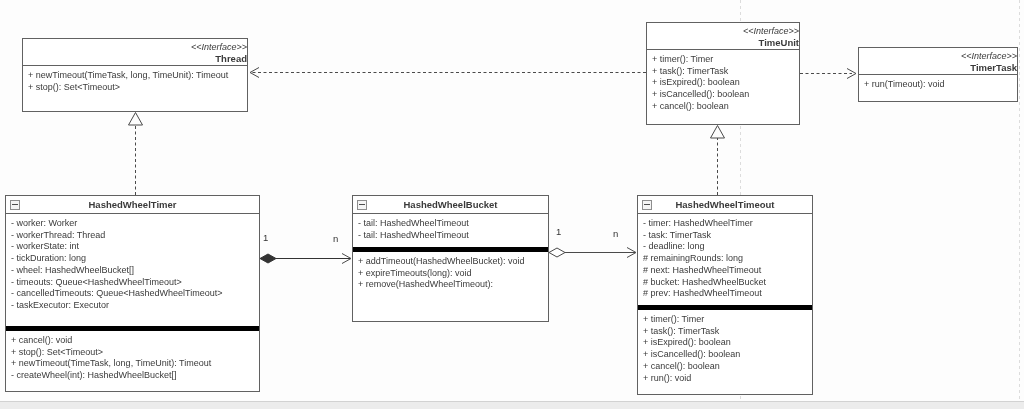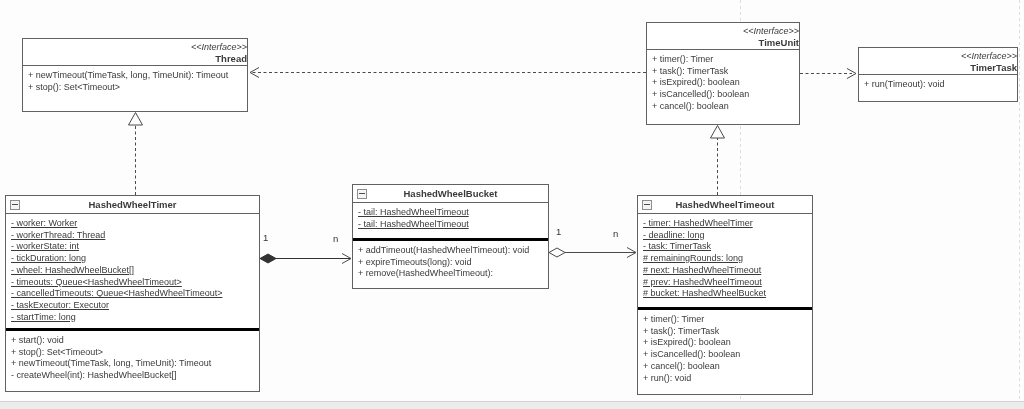--- a/index.html
+++ b/index.html
@@ -26,21 +26,21 @@
   .collapse {
     position:absolute; left:4px; top:4px; width:10px; height:10px;
     border:1px solid #8d8d8d; background:#f4f4f4; box-sizing:border-box;
   }
   .collapse::after {
     content:""; position:absolute; left:1px; right:1px; top:3px;
     border-top:1px solid #4d4d4d;
   }
   .members { padding:4px 4px 0 5px; }
   .member { font-size:9px; line-height:11.7px; white-space:nowrap; }
-  .attrs { border-bottom:3px solid #000000; flex:0 0 auto; box-sizing:border-box;text-decoration:underline; }
+  .attrs { border-bottom:5px solid #000000; flex:0 0 auto; box-sizing:border-box; }
   .methods { flex:1 1 auto; }
   .mult { position:absolute; font-size:9.5px; line-height:10px; color:#333333; }
   .bottom-strip {
     position:absolute; left:0; right:0; top:401px; height:8px;
     background:#ececec; border-top:1px solid #d2d2d2;
   }
 </style>
 </head>
 <body>
 
@@ -139,59 +139,58 @@
     </div>
     <div class="members attrs" style="height:117px">
       <div class="member">- worker: Worker</div>
       <div class="member">- workerThread: Thread</div>
       <div class="member">- workerState: int</div>
       <div class="member">- tickDuration: long</div>
       <div class="member">- wheel: HashedWheelBucket[]</div>
       <div class="member">- timeouts: Queue&lt;HashedWheelTimeout&gt;</div>
       <div class="member">- cancelledTimeouts: Queue&lt;HashedWheelTimeout&gt;</div>
       <div class="member">- taskExecutor: Executor</div>
-      <div class="member">- startTime: long</div>
-    </div>
-    <div class="members methods">
-      <div class="member">+ start(): void</div>
+    </div>
+    <div class="members methods">
+      <div class="member">+ cancel(): void</div>
       <div class="member">+ stop(): Set&lt;Timeout&gt;</div>
       <div class="member">+ newTimeout(TimeTask, long, TimeUnit): Timeout</div>
       <div class="member">- createWheel(int): HashedWheelBucket[]</div>
     </div>
   </div>
 
-  <div class="uml-box" style="left:352px;top:184px;width:197px;height:105px">
+  <div class="uml-box" style="left:352px;top:195px;width:197px;height:127px">
     <div class="class-title">
       <span class="collapse"></span>
       <div class="class-name">HashedWheelBucket</div>
     </div>
     <div class="members attrs" style="height:38px">
       <div class="member">- tail: HashedWheelTimeout</div>
       <div class="member">- tail: HashedWheelTimeout</div>
     </div>
     <div class="members methods">
-      <div class="member">+ addTimeout(HashedWheelTimeout): void</div>
+      <div class="member">+ addTimeout(HashedWheelBucket): void</div>
       <div class="member">+ expireTimeouts(long): void</div>
       <div class="member">+ remove(HashedWheelTimeout):</div>
     </div>
   </div>
 
   <div class="uml-box" style="left:637px;top:195px;width:176px;height:200px">
     <div class="class-title">
       <span class="collapse"></span>
       <div class="class-name">HashedWheelTimeout</div>
     </div>
     <div class="members attrs" style="height:96px">
       <div class="member">- timer: HashedWheelTimer</div>
+      <div class="member">- task: TimerTask</div>
       <div class="member">- deadline: long</div>
-      <div class="member">- task: TimerTask</div>
       <div class="member"># remainingRounds: long</div>
       <div class="member"># next: HashedWheelTimeout</div>
+      <div class="member"># bucket: HashedWheelBucket</div>
       <div class="member"># prev: HashedWheelTimeout</div>
-      <div class="member"># bucket: HashedWheelBucket</div>
     </div>
     <div class="members methods">
       <div class="member">+ timer(): Timer</div>
       <div class="member">+ task(): TimerTask</div>
       <div class="member">+ isExpired(): boolean</div>
       <div class="member">+ isCancelled(): boolean</div>
       <div class="member">+ cancel(): boolean</div>
       <div class="member">+ run(): void</div>
     </div>
   </div>

